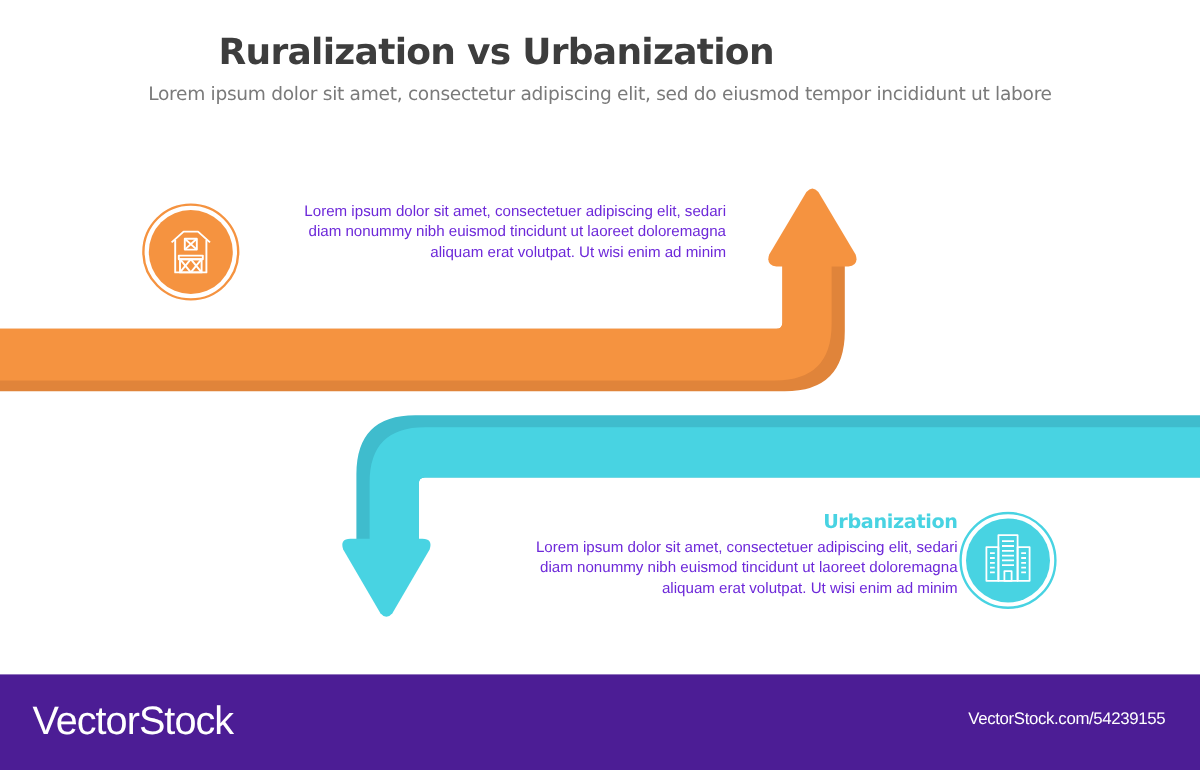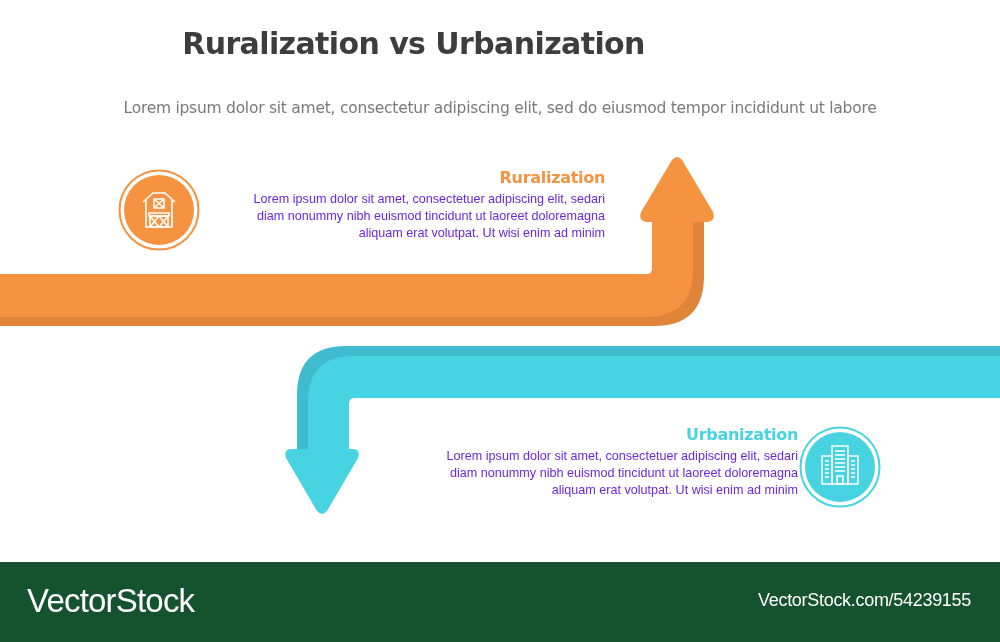--- a/index.html
+++ b/index.html
@@ -7,21 +7,21 @@
     width: 1000px; height: 642px; position: relative; overflow: hidden;
     background: #ffffff;
     font-family: "DejaVu Sans", sans-serif;
   }
   .title {
     position: absolute; left: 0; top: 26px; width: 827px; text-align: center;
     font-family: "DejaVu Sans", sans-serif; font-weight: bold; font-size: 30px;
     color: #3d3d3d; letter-spacing: -0.6px;
   }
   .subtitle {
-    position: absolute; left: 30px; top: 97px; width: 940px; text-align: center;
+    position: absolute; left: 30px; top: 67px; width: 940px; text-align: center;
     font-family: "DejaVu Sans", sans-serif; font-size: 15.5px; line-height: 22px;
     color: #7a7a7a; letter-spacing: -0.25px;
   }
   svg.flow { position: absolute; left: 0; top: 0; }
   .block-text {
     position: absolute; font-family: "Liberation Sans", sans-serif;
   }
   .block-heading {
     font-family: "DejaVu Sans", sans-serif; font-weight: bold; font-size: 16px;
     letter-spacing: -0.3px; margin-bottom: 3px; line-height: 20px;
@@ -30,29 +30,29 @@
     font-family: "Liberation Sans", sans-serif; font-size: 12.6px; line-height: 17px;
     color: #6d28d9;
   }
   .block-body span { display: block; white-space: nowrap; }
   .rural { left: 215px; top: 168px; width: 390px; text-align: right; }
   .rural .block-heading { color: #f59340; }
   .urban { left: 398px; top: 425px; width: 400px; text-align: right; }
   .urban .block-heading { color: #48d3e2; }
   .icon-circle { position: absolute; }
   .footer {
-    position: absolute; left: 0; top: 562px; width: 1000px; height: 80px; background: #14532d;
+    position: absolute; left: 0; top: 562px; width: 1000px; height: 80px; background: #4c1d95;
   }
   .footer-logo {
     position: absolute; left: 27px; top: 20px;
     font-family: "Liberation Sans", sans-serif; font-size: 33px; color: #ffffff; letter-spacing: -0.8px;
   }
   .footer-id {
     position: absolute; right: 29px; top: 28px;
-    font-family: "Liberation Sans", sans-serif; font-size: 18px; color: #ffffff; letter-spacing: -0.3px;
+    font-family: "Liberation Sans", sans-serif; font-size: 14px; color: #ffffff; letter-spacing: -0.3px;
   }
 </style>
 </head>
 <body>
 
 <div class="title">Ruralization vs Urbanization</div>
 <div class="subtitle">
   <div>Lorem ipsum dolor sit amet, consectetur adipiscing elit, sed do eiusmod tempor incididunt ut labore</div>
 </div>
 
@@ -99,21 +99,20 @@
     <rect x="23" y="30" width="10" height="28"></rect>
     <rect x="49" y="30" width="10" height="28"></rect>
     <path d="M36 25 H46 M36 29 H46 M36 33 H46 M36 37 H46 M36 41 H46 M36 45 H46"></path>
     <path d="M26 35 H30 M26 39 H30 M26 43 H30 M26 47 H30 M26 51 H30"></path>
     <path d="M52 35 H56 M52 39 H56 M52 43 H56 M52 47 H56 M52 51 H56"></path>
     <rect x="38" y="50" width="6" height="8"></rect>
   </g>
 </svg>
 
 <div class="block-text rural">
-  <div class="block-heading">Ruralization</div>
   <div class="block-body">
     <span>Lorem ipsum dolor sit amet, consectetuer adipiscing elit, sedari</span>
     <span>diam nonummy nibh euismod tincidunt ut laoreet doloremagna</span>
     <span>aliquam erat volutpat. Ut wisi enim ad minim</span>
   </div>
 </div>
 
 <div class="block-text urban">
   <div class="block-heading">Urbanization</div>
   <div class="block-body">

